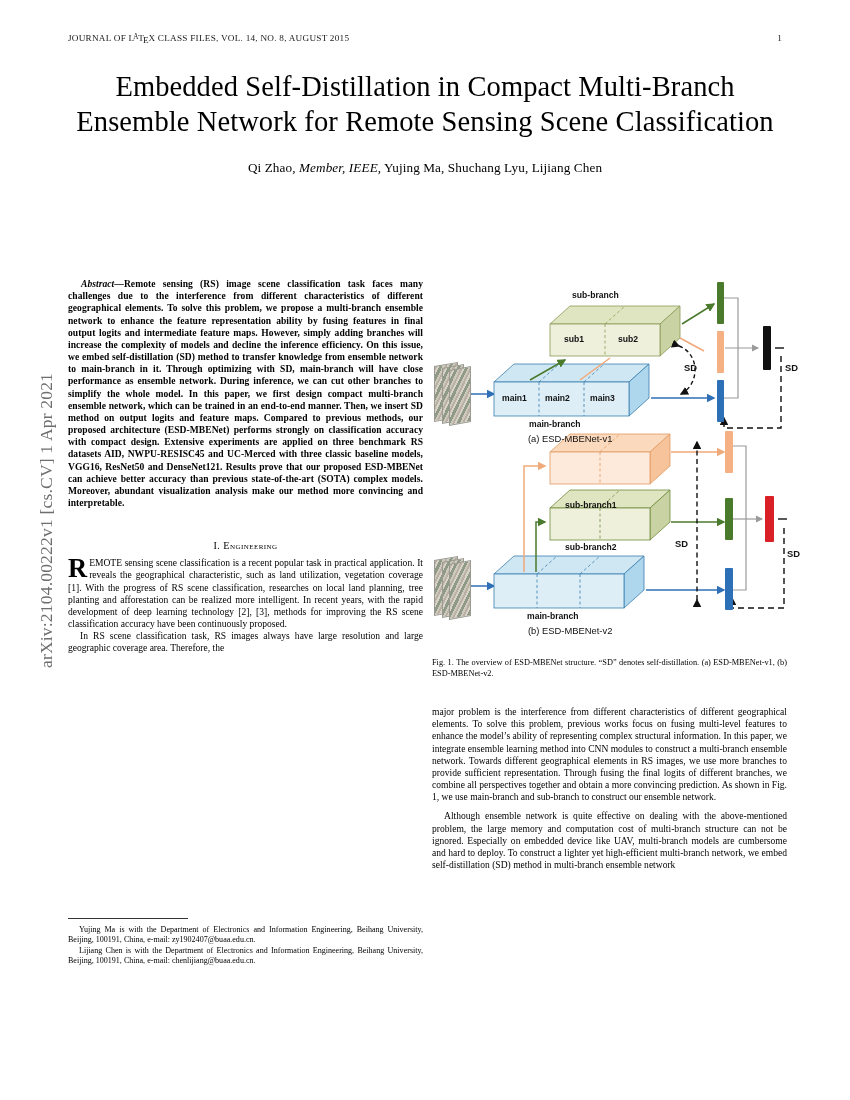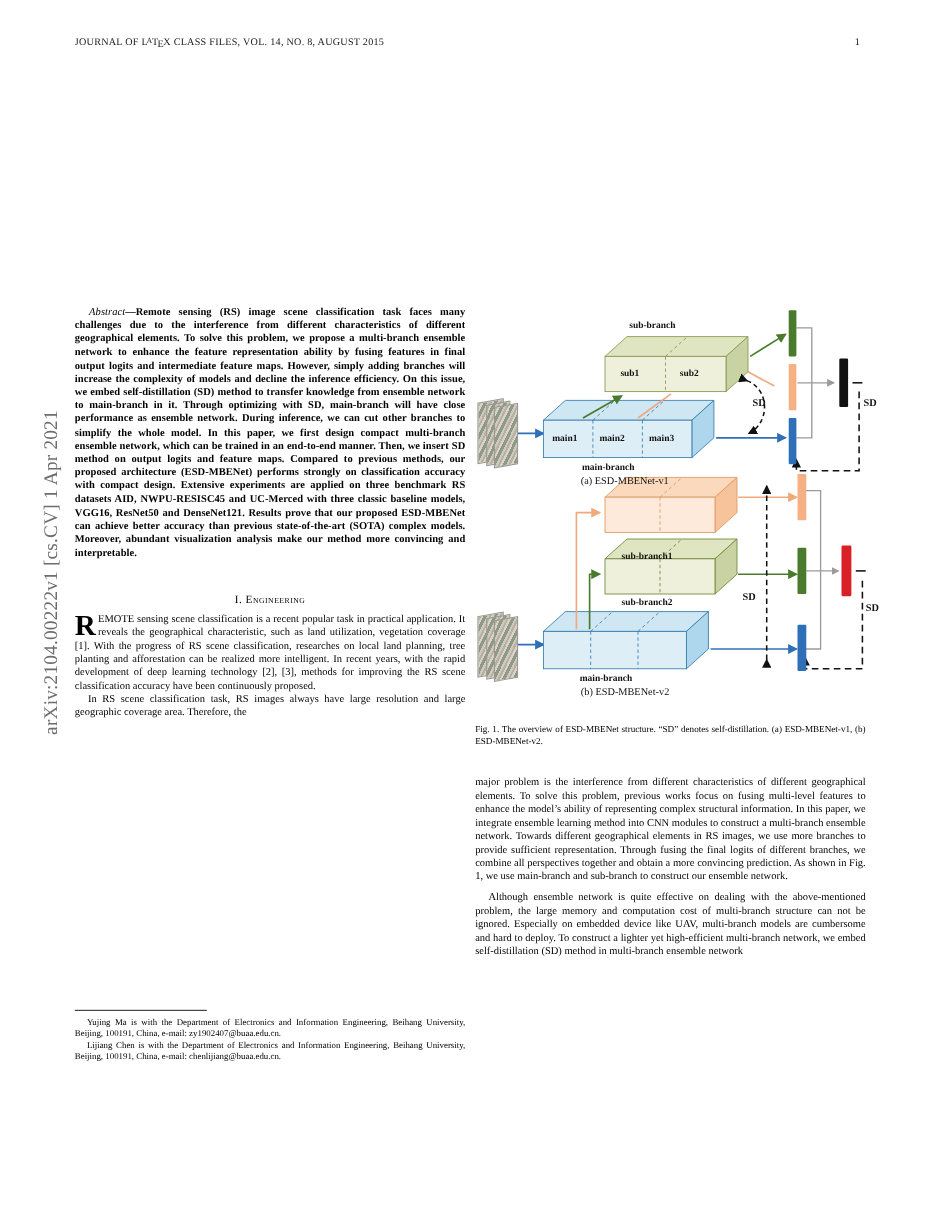--- a/index.html
+++ b/index.html
@@ -104,21 +104,21 @@
   .abstract, .indexterms {
     font-weight: bold;
     text-align: justify;
     margin: 0;
     text-indent: 13px;
     letter-spacing: 0.05px;
   }
   .indexterms { margin-top: 11px; }
   .abstract .lead, .indexterms .lead {
     font-style: italic;
-    font-weight: normal;
+    font-weight: bold;
   }
 
   .sec-head {
     text-align: center;
     font-size: 10.2px;
     font-variant: small-caps;
     letter-spacing: 0.45px;
     margin: 30px 0 5px 0;
   }
 
@@ -178,21 +178,21 @@
     top: 658px;
     width: 355px;
     font-size: 8.3px;
     line-height: 1.3;
     text-align: justify;
   }
   #fig-caption .figlabel { }
 
   .fig-text {
     position: absolute;
-    font-family: Liberation Serif, serif;
+    font-family: Liberation Sans, sans-serif;
     font-weight: bold;
     font-size: 8.6px;
     white-space: nowrap;
     color: #111;
     text-align: center;
   }
   .fig-text.plain { font-weight: normal; font-size: 9.4px; }
   .fig-text.sd { font-size: 9.4px; }
 
   .bar {
@@ -220,20 +220,24 @@
 
 <div id="page">
 
   <div id="arxiv-stamp">arXiv:2104.00222v1  [cs.CV]  1 Apr 2021</div>
 
   <div id="runhead">
     <div class="jn"><span>JOURNAL OF </span><span class="latex-logo"><span>L</span><span class="a">A</span><span>T</span><span class="e">E</span><span>X</span></span><span> CLASS FILES, VOL. 14, NO. 8, AUGUST 2015</span></div>
     <div>1</div>
   </div>
 
+  <div id="titleblock">
+    <h1 id="paper-title">Embedded Self-Distillation in Compact Multi-Branch Ensemble Network for Remote Sensing Scene Classification</h1>
+    <div id="authors"><span>Qi Zhao, </span><span class="mem">Member, IEEE</span><span>, Yujing Ma, Shuchang Lyu, Lijiang Chen</span></div>
+  </div>
 
   <div class="col" id="col-left">
     <p class="abstract"><span class="lead">Abstract</span><span>—</span><span>Remote sensing (RS) image scene classification task faces many challenges due to the interference from different characteristics of different geographical elements. To solve this problem, we propose a multi-branch ensemble network to enhance the feature representation ability by fusing features in final output logits and intermediate feature maps. However, simply adding branches will increase the complexity of models and decline the inference efficiency. On this issue, we embed self-distillation (SD) method to transfer knowledge from ensemble network to main-branch in it. Through optimizing with SD, main-branch will have close performance as ensemble network. During inference, we can cut other branches to simplify the whole model. In this paper, we first design compact multi-branch ensemble network, which can be trained in an end-to-end manner. Then, we insert SD method on output logits and feature maps. Compared to previous methods, our proposed architecture (ESD-MBENet) performs strongly on classification accuracy with compact design. Extensive experiments are applied on three benchmark RS datasets AID, NWPU-RESISC45 and UC-Merced with three classic baseline models, VGG16, ResNet50 and DenseNet121. Results prove that our proposed ESD-MBENet can achieve better accuracy than previous state-of-the-art (SOTA) complex models. Moreover, abundant visualization analysis make our method more convincing and interpretable.</span></p>
 
 
     <div class="sec-head">I. Engineering</div>
 
     <p class="body first"><span class="dropcap">R</span><span>EMOTE sensing scene classification is a recent popular task in practical application. It reveals the geographical characteristic, such as land utilization, vegetation coverage [1]. With the progress of RS scene classification, researches on local land planning, tree planting and afforestation can be realized more intelligent. In recent years, with the rapid development of deep learning technology [2], [3], methods for improving the RS scene classification accuracy have been continuously proposed.</span></p>
 
     <p class="body">In RS scene classification task, RS images always have large resolution and large geographic coverage area. Therefore, the</p>

